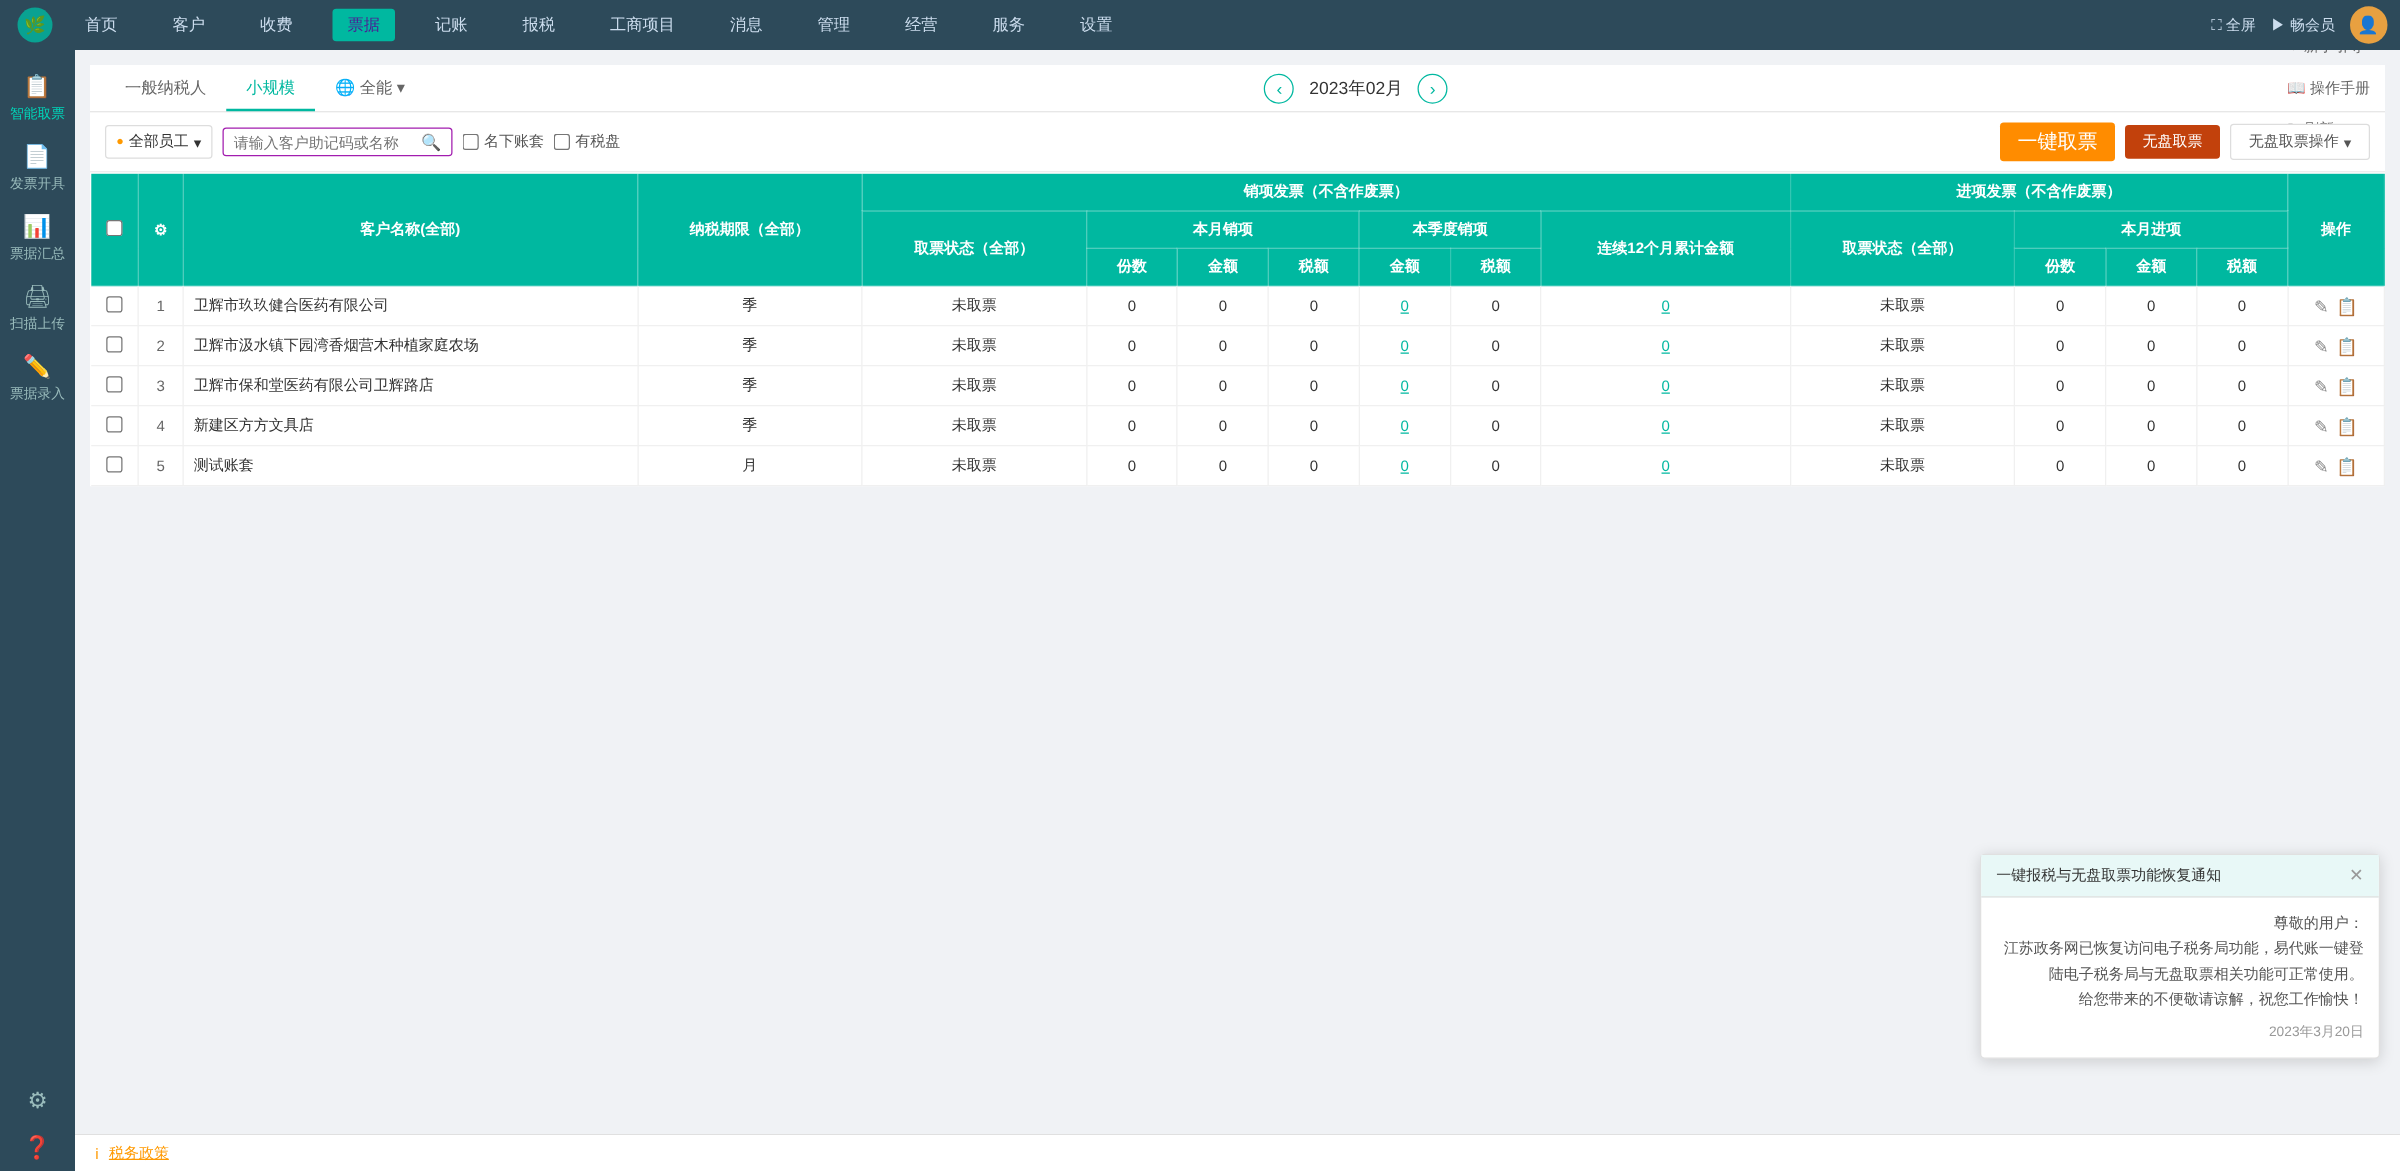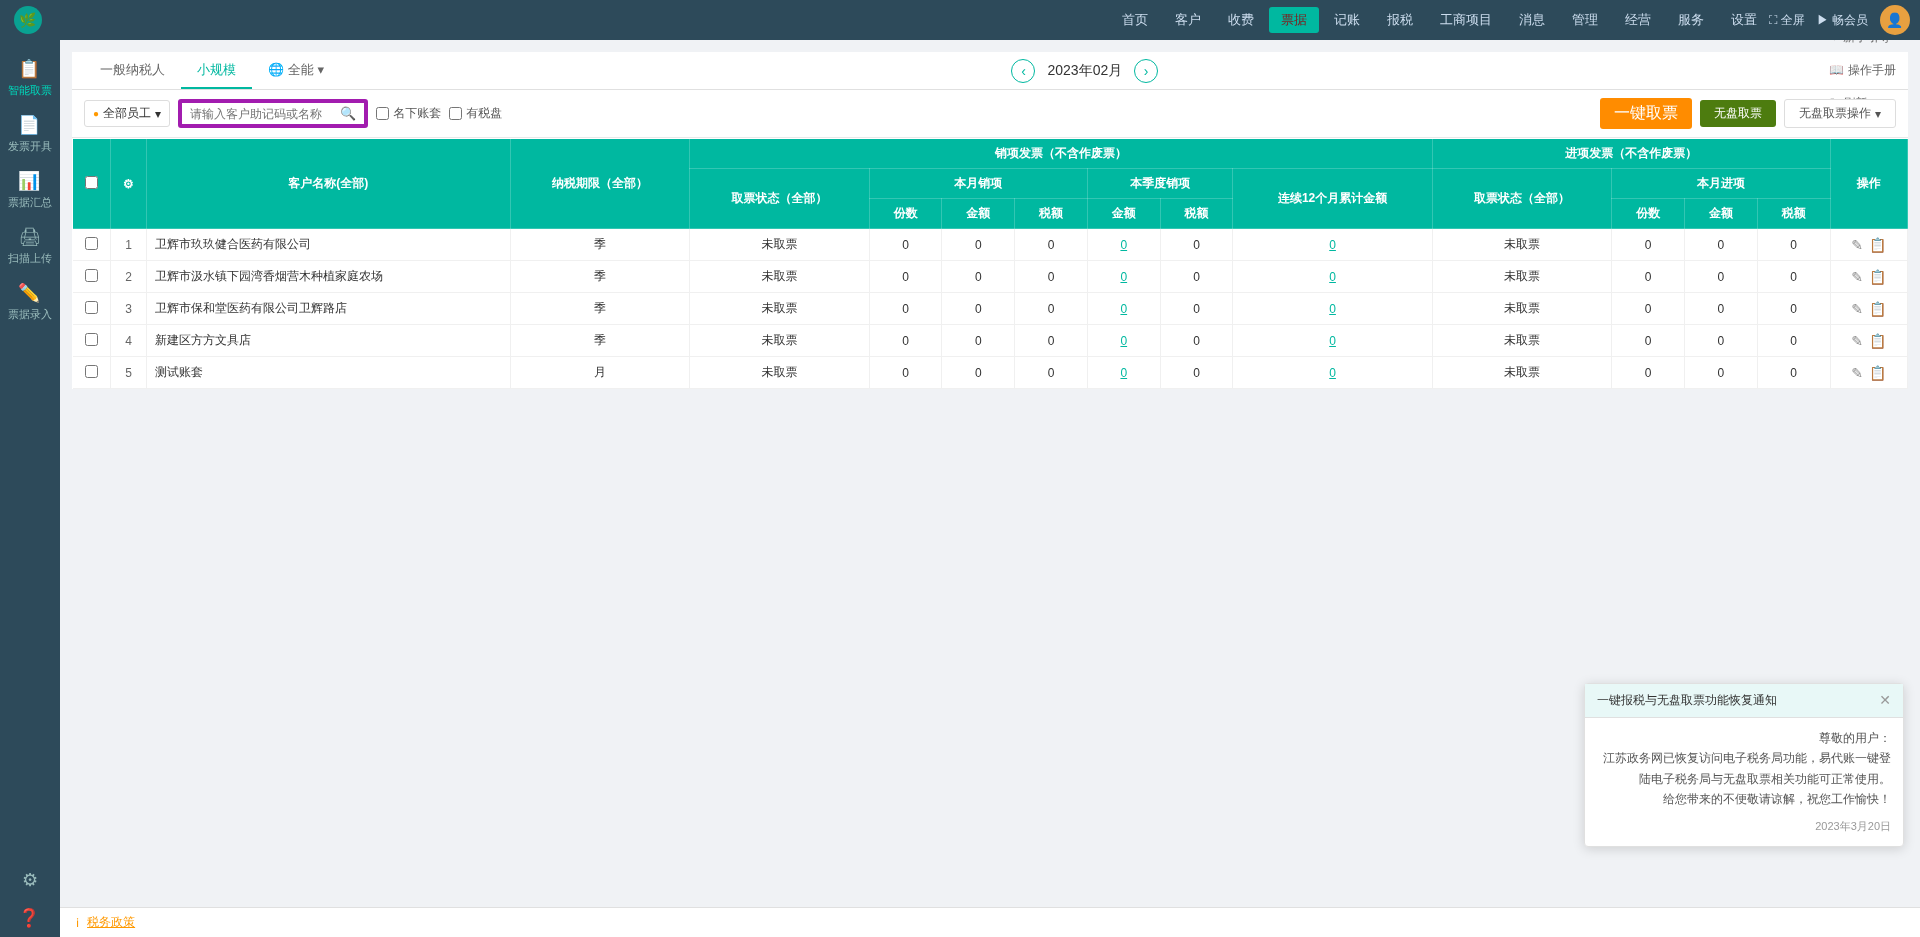--- a/index.html
+++ b/index.html
@@ -20,34 +20,33 @@
     .top-nav .logo {
       width: 36px;
       height: 36px;
       margin-right: 10px;
       display: flex;
       align-items: center;
       justify-content: center;
     }
     .top-nav .nav-items {
       display: flex;
-      gap: 3px;
+      gap: 20px;
       flex: 1;
-      justify-content: flex-end;
     }
     .top-nav .nav-item {
       padding: 4px 12px;
       cursor: pointer;
       border-radius: 3px;
       font-size: 13px;
       color: #cde;
     }
     .top-nav .nav-item.active {
       background: #00b8a0;
-      color: #7f1d1d;
+      color: #4c1d95;
     }
     .top-nav .right-actions {
       display: flex;
       align-items: center;
       gap: 12px;
       font-size: 12px;
       color: #cde;
     }
     .top-nav .right-actions span { cursor: pointer; }
     .avatar {
@@ -172,21 +171,21 @@
       display: flex;
       align-items: center;
       gap: 4px;
       cursor: pointer;
       min-width: 80px;
     }
     .filter-select .dot { color: #f90; font-size: 10px; }
     .search-box {
       display: flex;
       align-items: center;
-      border: 4px solid #a21caf;
+      border: 1px solid #a21caf;
       border-radius: 3px;
       padding: 3px 8px;
       background: #fff;
       min-width: 180px;
     }
     .search-box input {
       border: none;
       outline: none;
       font-size: 12px;
       color: #999;
@@ -205,21 +204,21 @@
     .btn-orange {
       background: #ff8c00;
       color: #fff;
       border: none;
       border-radius: 3px;
       padding: 5px 14px;
       font-size: 16px;
       cursor: pointer;
     }
     .btn-teal {
-      background: #4d7c0f;
+      background: #c2410c;
       color: #fff;
       border: none;
       border-radius: 3px;
       padding: 5px 14px;
       font-size: 12px;
       cursor: pointer;
     }
     .btn-dropdown {
       background: #fff;
       color: #555;

